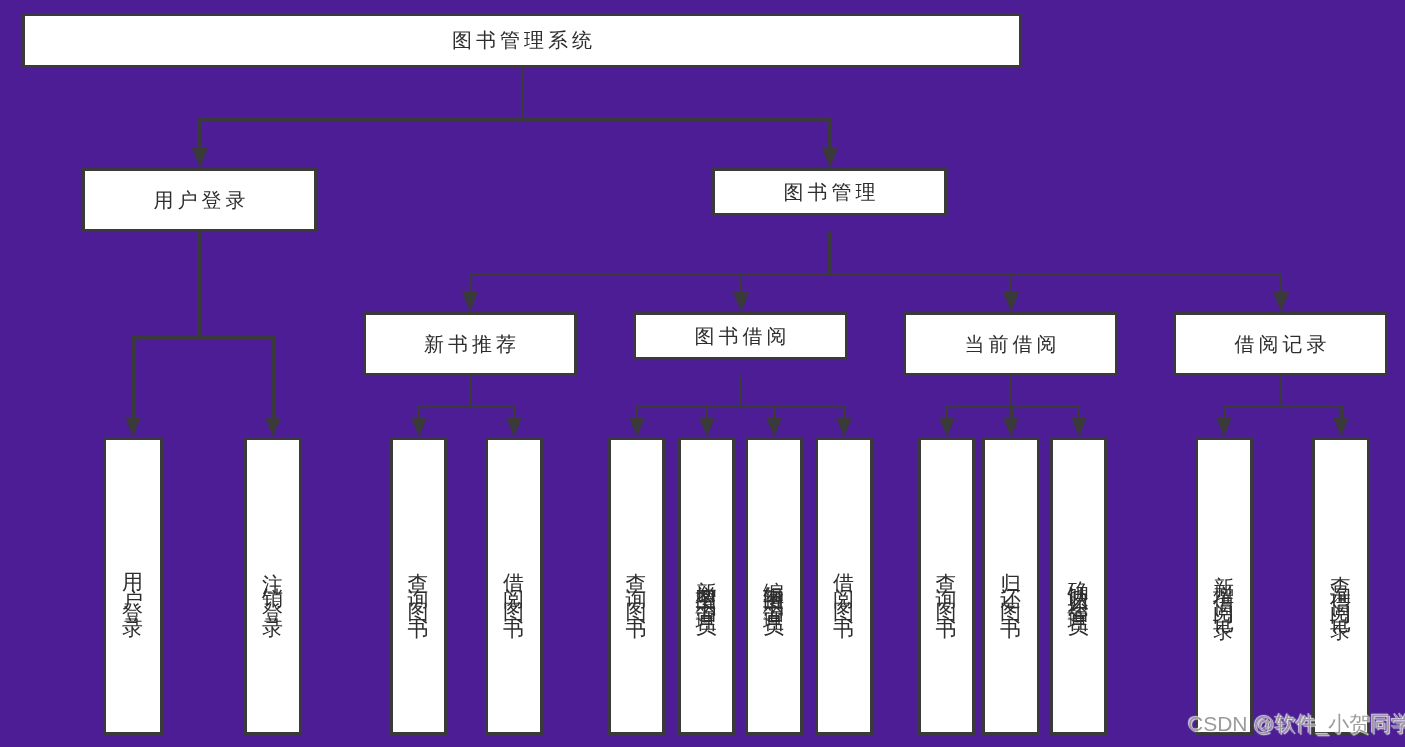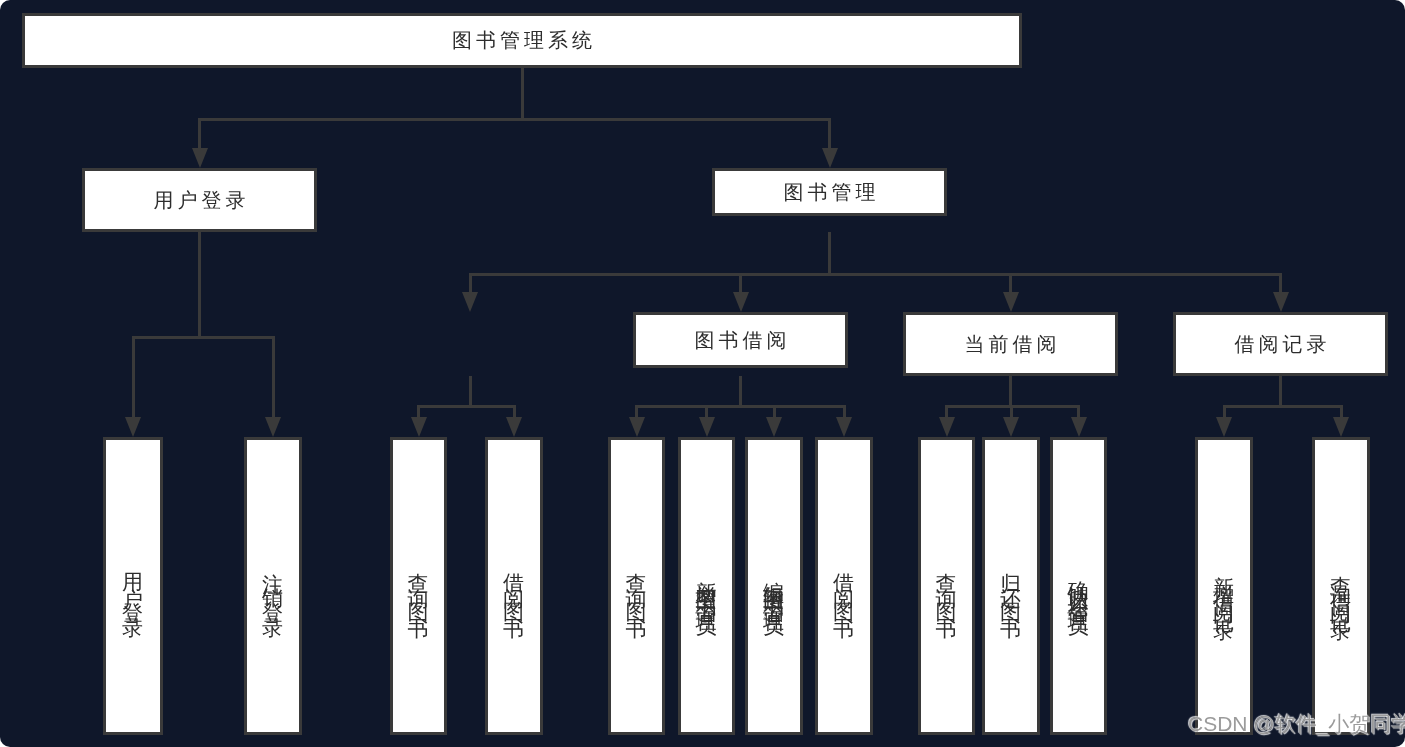--- a/index.html
+++ b/index.html
@@ -5,23 +5,22 @@
   :root{
     --line:#3a3a3a;
     --text:#2d2d2d;
     --wm:#9b9b9b;
   }
   html,body{margin:0;padding:0;background:#fff;}
   body{font-family:"Liberation Sans","DejaVu Sans",sans-serif;}
   #canvas{
     position:relative;
     width:1405px;height:747px;
-    background:#0f172a;
+    background:#4c1d95;
     overflow:hidden;
-    border-radius:10px;
   }
   
   .box{
     position:absolute;
     background:#fff;
     border:3px solid var(--line);
     box-sizing:border-box;
     display:flex;align-items:center;justify-content:center;
     color:var(--text);
   }
@@ -113,21 +112,24 @@
     <span>图书管理系统</span>
   </div>
 
   <div class="box hbox" style="left:82px;top:168px;width:235px;height:64px;">
     <span>用户登录</span>
   </div>
   <div class="box hbox" style="left:712px;top:168px;width:235px;height:48px;">
     <span>图书管理</span>
   </div>
 
-  <div class="box hbox" style="left:633px;top:312px;width:215px;height:56px;">
+  <div class="box hbox" style="left:363px;top:312px;width:214px;height:64px;">
+    <span>新书推荐</span>
+  </div>
+  <div class="box hbox" style="left:633px;top:312px;width:215px;height:48px;">
     <span>图书借阅</span>
   </div>
   <div class="box hbox" style="left:903px;top:312px;width:215px;height:64px;">
     <span>当前借阅</span>
   </div>
   <div class="box hbox" style="left:1173px;top:312px;width:215px;height:64px;">
     <span>借阅记录</span>
   </div>
 
   <div class="box vbox" style="left:103px;top:437px;width:60px;height:298px;">

